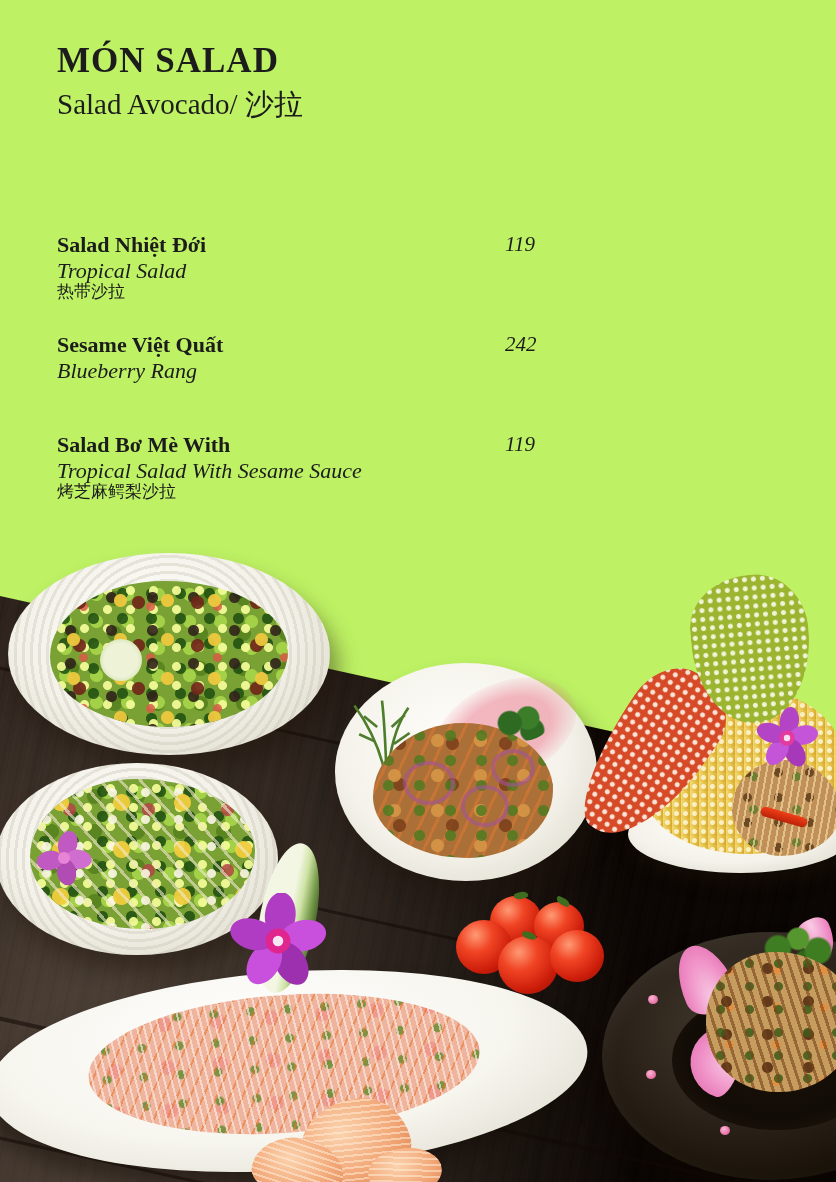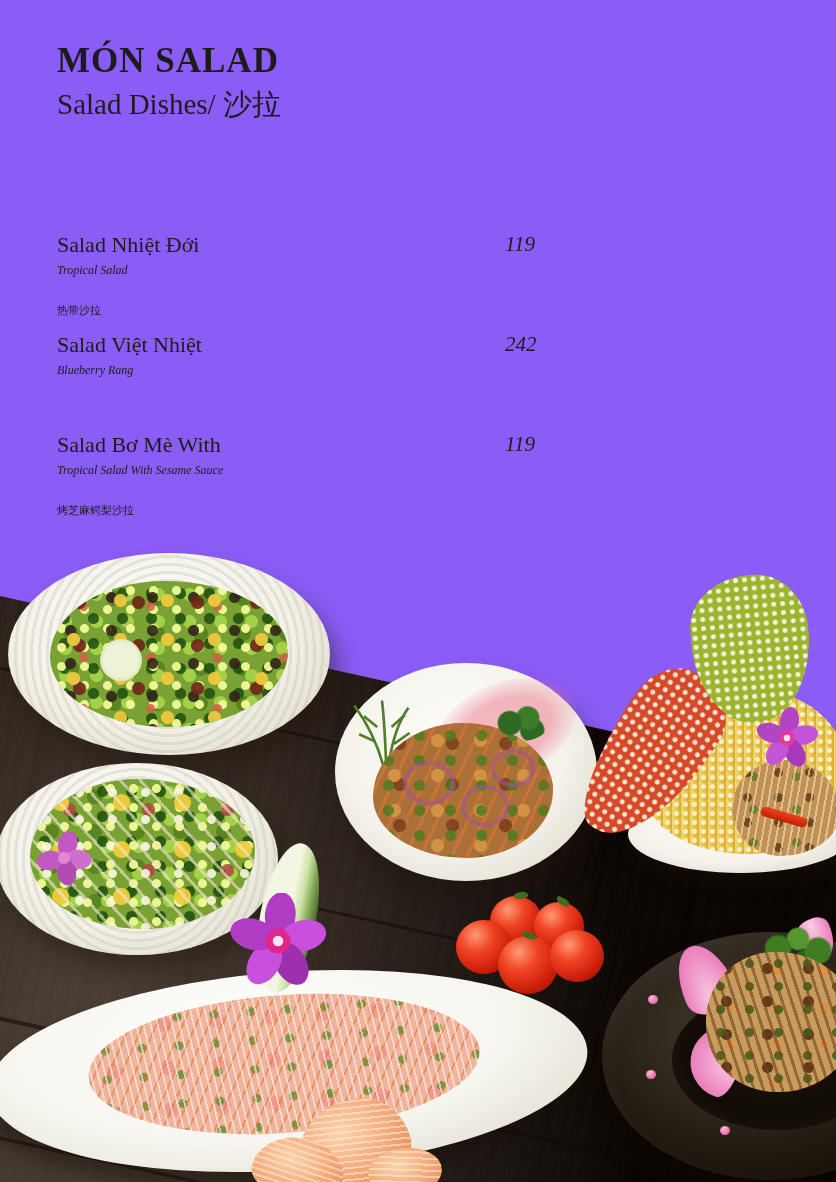--- a/index.html
+++ b/index.html
@@ -1,30 +1,30 @@
 <!DOCTYPE html>
 <html><head>
 <meta charset="utf-8">
 <style>
   html,body{margin:0;padding:0;}
   .page{
     position:relative;width:836px;height:1182px;overflow:hidden;
-    background:#8b5cf6;
+    background:#bef264;
     font-family:"Liberation Serif","DejaVu Serif",serif;color:#1c1c1c;
   }
   
   .menu-header{position:absolute;left:57px;top:42px;}
   .menu-title{font-size:35px;font-weight:bold;letter-spacing:1px;line-height:1.1;}
   .menu-subtitle{font-size:29px;line-height:1.2;margin-top:6px;}
   .item{position:absolute;left:57px;width:500px;}
   .item-1{top:232px;} .item-2{top:332px;} .item-3{top:432px;}
-  .item-name{font-size:22px;font-weight:normal;line-height:26px;}
+  .item-name{font-size:22px;font-weight:bold;line-height:26px;}
   .item-price{position:absolute;left:448px;top:0;font-size:21px;font-style:italic;font-weight:normal;}
-  .item-en{font-size:12px;font-style:italic;line-height:21px;margin-top:2px;}
-  .item-cn{font-size:11px;font-family:Liberation Mono, monospace;line-height:22px;margin-top:19px;}
+  .item-en{font-size:22px;font-style:italic;line-height:21px;margin-top:2px;}
+  .item-cn{font-size:17px;font-family:Liberation Sans, sans-serif;line-height:22px;margin-top:0;}
   
   .wood{
     position:absolute;left:0;top:0;width:836px;height:1182px;
     clip-path:polygon(0 596px,836px 781px,836px 1182px,0 1182px);
     background-color:#43332a;
     background-image:
       radial-gradient(ellipse at 12% 92%, rgba(185,165,145,.38), transparent 52%),
       linear-gradient(115deg, #5d4b3e 0%, #4a3729 38%, #32241a 70%, #241810 100%),
       repeating-linear-gradient(102deg, rgba(0,0,0,.28) 0 2px, transparent 2px 7px, rgba(255,255,255,.05) 7px 9px, transparent 9px 16px),
       repeating-linear-gradient(102deg, rgba(0,0,0,.16) 0 13px, transparent 13px 42px, rgba(255,255,255,.045) 42px 48px, transparent 48px 95px);
@@ -112,31 +112,31 @@
     background-image:repeating-linear-gradient(8deg, rgba(255,235,214,.55) 0 2px, transparent 2px 6px),
       radial-gradient(ellipse at 40% 35%, #fbd3ae 0%, #f2a878 55%, #dd8350 100%);}
 </style>
 </head>
 <body>
 
 <div class="page">
 
   <div class="menu-header">
     <div class="menu-title">MÓN SALAD</div>
-    <div class="menu-subtitle">Salad Dishes/ 沙拉</div>
+    <div class="menu-subtitle">Salad Avocado/ 沙拉</div>
   </div>
 
   <div class="item item-1">
     <div class="item-name">Salad Nhiệt Đới</div>
     <div class="item-price">119</div>
     <div class="item-en">Tropical Salad</div>
     <div class="item-cn">热带沙拉</div>
   </div>
   <div class="item item-2">
-    <div class="item-name">Salad Việt Nhiệt</div>
+    <div class="item-name">Sesame Việt Quất</div>
     <div class="item-price">242</div>
     <div class="item-en">Blueberry Rang</div>
   </div>
   <div class="item item-3">
     <div class="item-name">Salad Bơ Mè With</div>
     <div class="item-price">119</div>
     <div class="item-en">Tropical Salad With Sesame Sauce</div>
     <div class="item-cn">烤芝麻鳄梨沙拉</div>
   </div>
 

